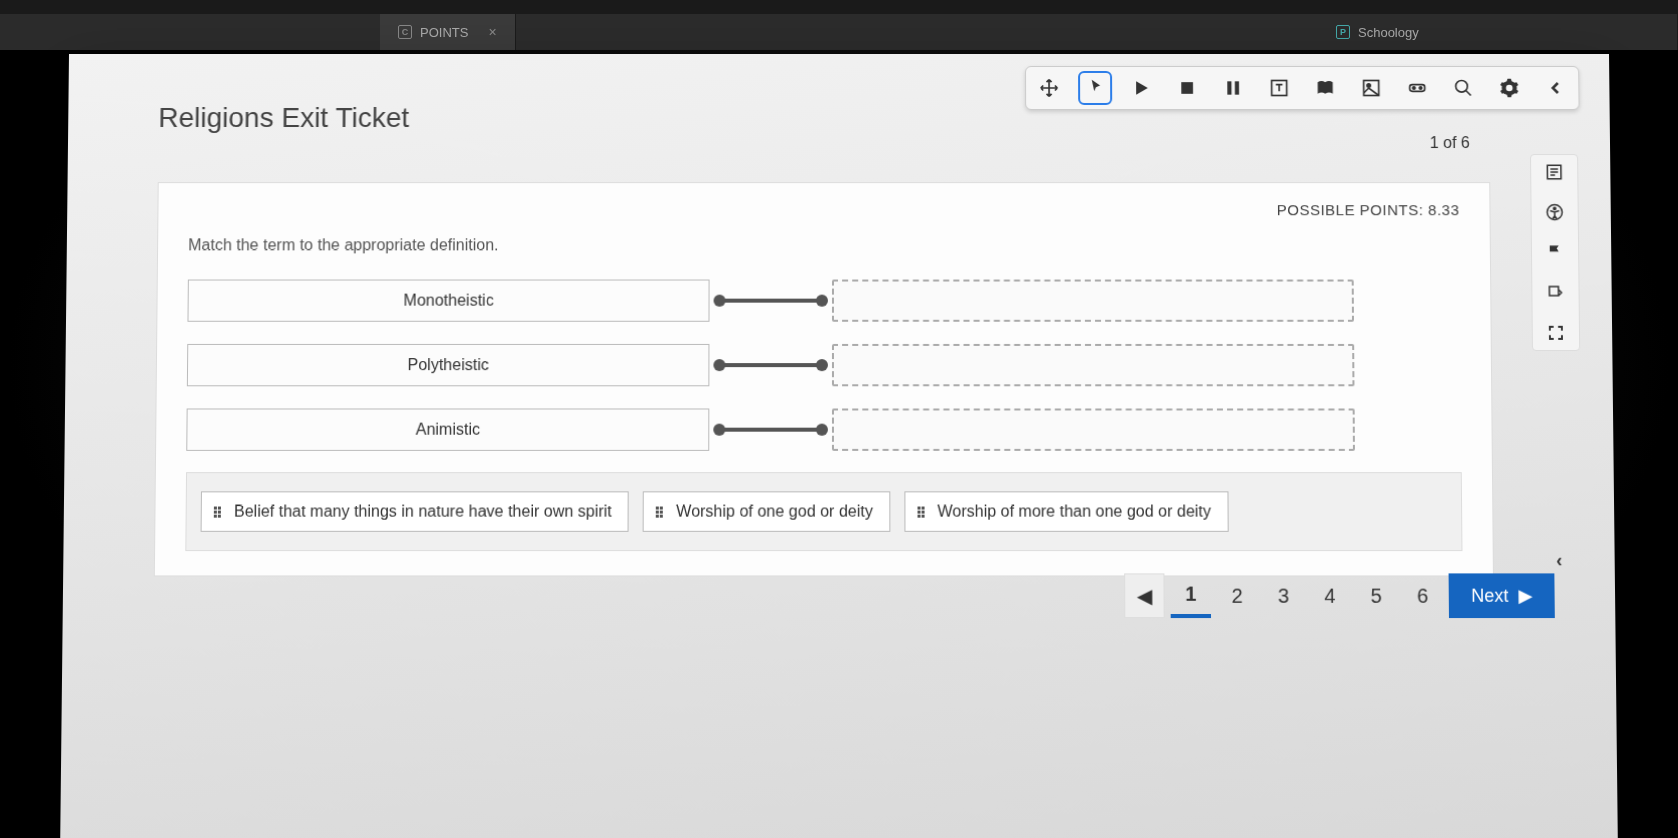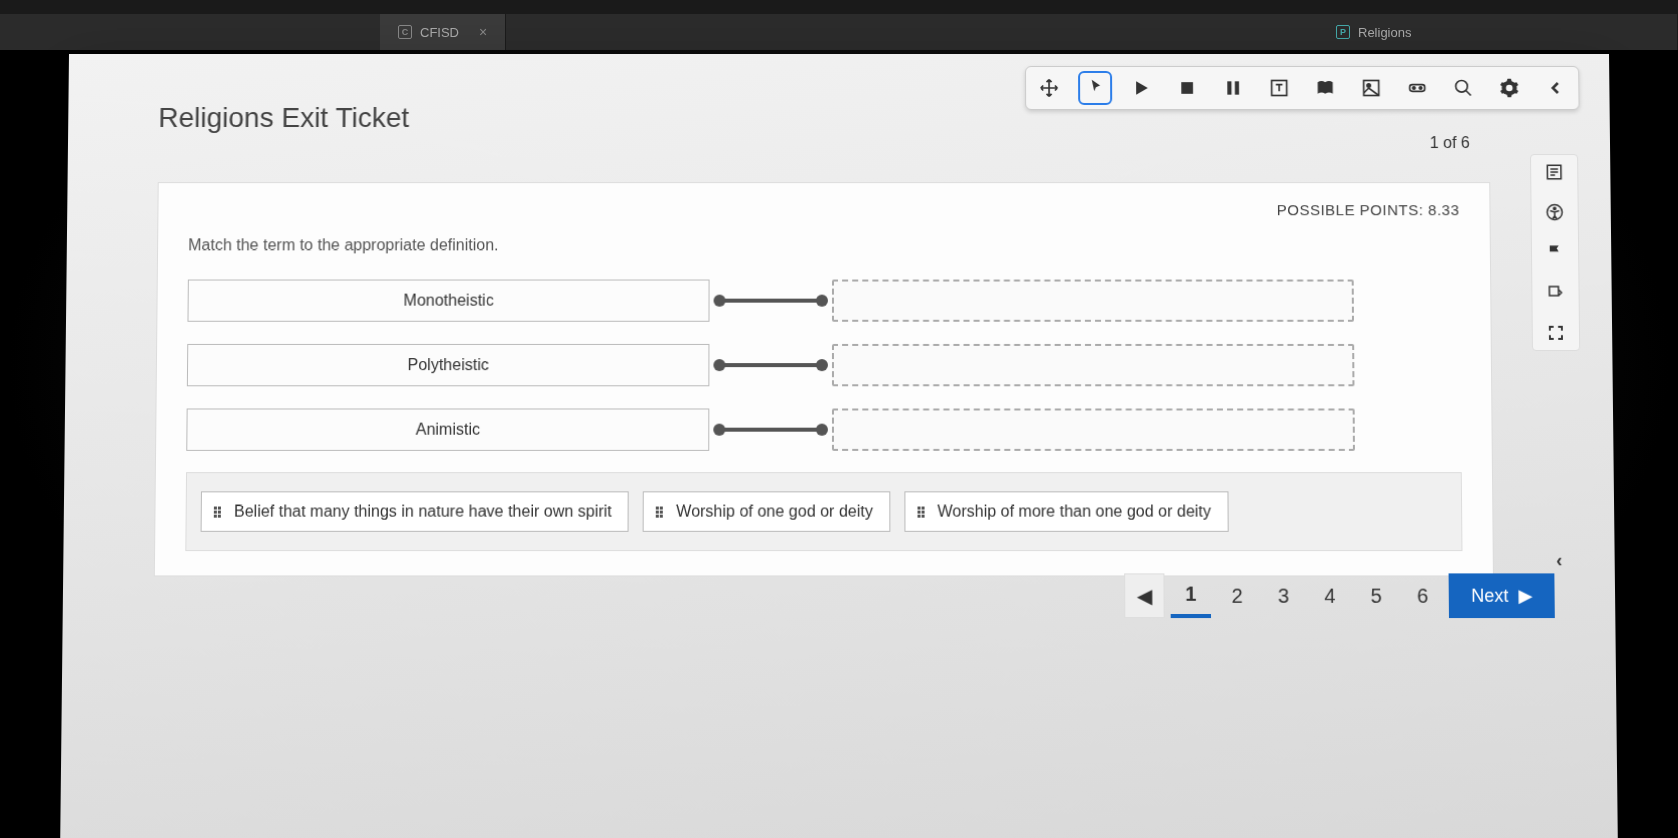--- a/index.html
+++ b/index.html
@@ -64,27 +64,27 @@
 .pg-next { background: #1565c0; color: #fff; padding: 0 22px; width: auto; font-size: 18px; display: flex; align-items: center; gap: 10px; }
 </style>
 </head>
 <body>
 
 <div class="browser-top"></div>
 <div class="tabs-bar">
   <div class="tab-spacer"></div>
   <div class="tab tab-active">
     <span class="tab-favicon">C</span>
-    <span>CFISD</span>
+    <span>POINTS</span>
     <span class="tab-close">×</span>
   </div>
   <div style="flex:1"></div>
   <div class="tab" style="min-width:360px;">
     <span class="tab-favicon" style="border-color:#4aa; color:#4aa;">P</span>
-    <span>Religions</span>
+    <span>Schoology</span>
   </div>
 </div>
 
 <div class="viewport-wrap">
   <div class="page-skew">
 
     <div class="toolbar">
       <div class="tbtn">
           <svg viewBox="0 0 24 24" fill="none" stroke="currentColor" stroke-width="2">
             <path d="M12 2v20M2 12h20M12 2l-3 3M12 2l3 3M12 22l-3-3M12 22l3-3M2 12l3-3M2 12l3 3M22 12l-3-3M22 12l-3 3"></path>

